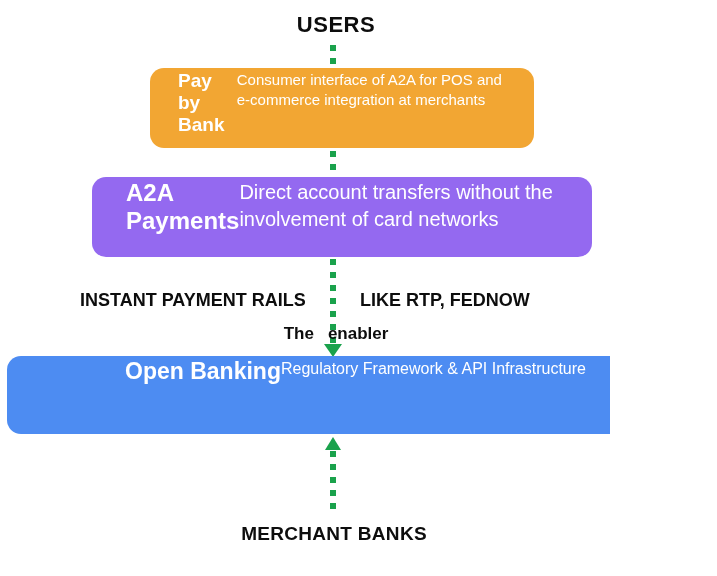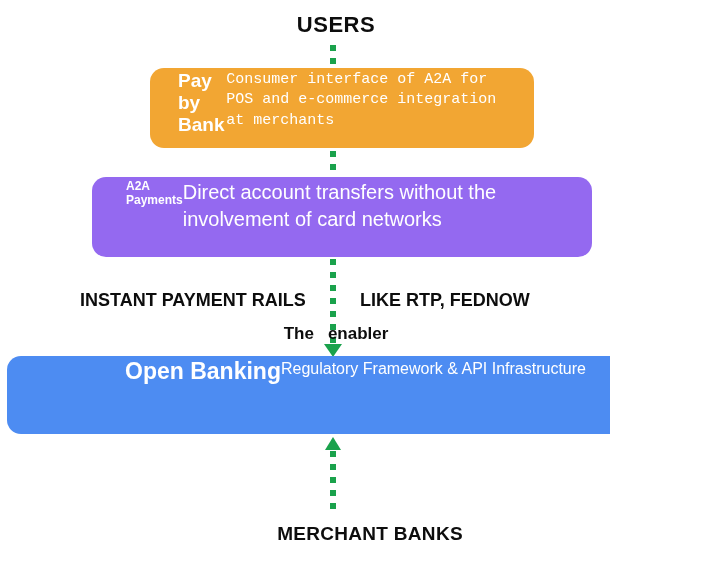--- a/index.html
+++ b/index.html
@@ -35,21 +35,20 @@
     transform:translateX(-50%);
     font-size:22px;
     letter-spacing:.5px;
   }
   .merchant-label{
     top:523px;
     left:334px;
     transform:translateX(-50%);
     font-size:19px;
     letter-spacing:.3px;
-    margin-left:36px;
   }
   .rails-left{
     top:290px;
     left:80px;
     font-size:18px;
   }
   .rails-right{
     top:290px;
     left:360px;
     font-size:18px;
@@ -83,27 +82,27 @@
   .box .box-desc{
     margin:0;
     line-height:1.35;
   }
   .paybank-box{
     left:150px; top:68px; width:384px; height:80px;
     background:var(--orange);
     padding:2px 28px 4px 28px;
   }
   .paybank-box .box-title{font-size:19px;}
-  .paybank-box .box-desc{font-size:15px;font-family:Liberation Mono, monospace;}
+  .paybank-box .box-desc{font-size:15px;}
   .a2a-box{
     left:92px; top:177px; width:500px; height:80px;
     background:var(--purple);
     padding:2px 34px 4px 34px;
   }
-  .a2a-box .box-title{font-size:12px;}
+  .a2a-box .box-title{font-size:24px;}
   .a2a-box .box-desc{font-size:20px;}
   .openbanking-box{
     left:7px; top:356px; width:697px; height:78px;
     background:var(--blue);
     padding:2px 40px 17px 40px;
   }
   .openbanking-box .box-title{font-size:23px; margin-bottom:4px;}
   .openbanking-box .box-desc{font-size:16px;}
   .dots{
     position:absolute;

